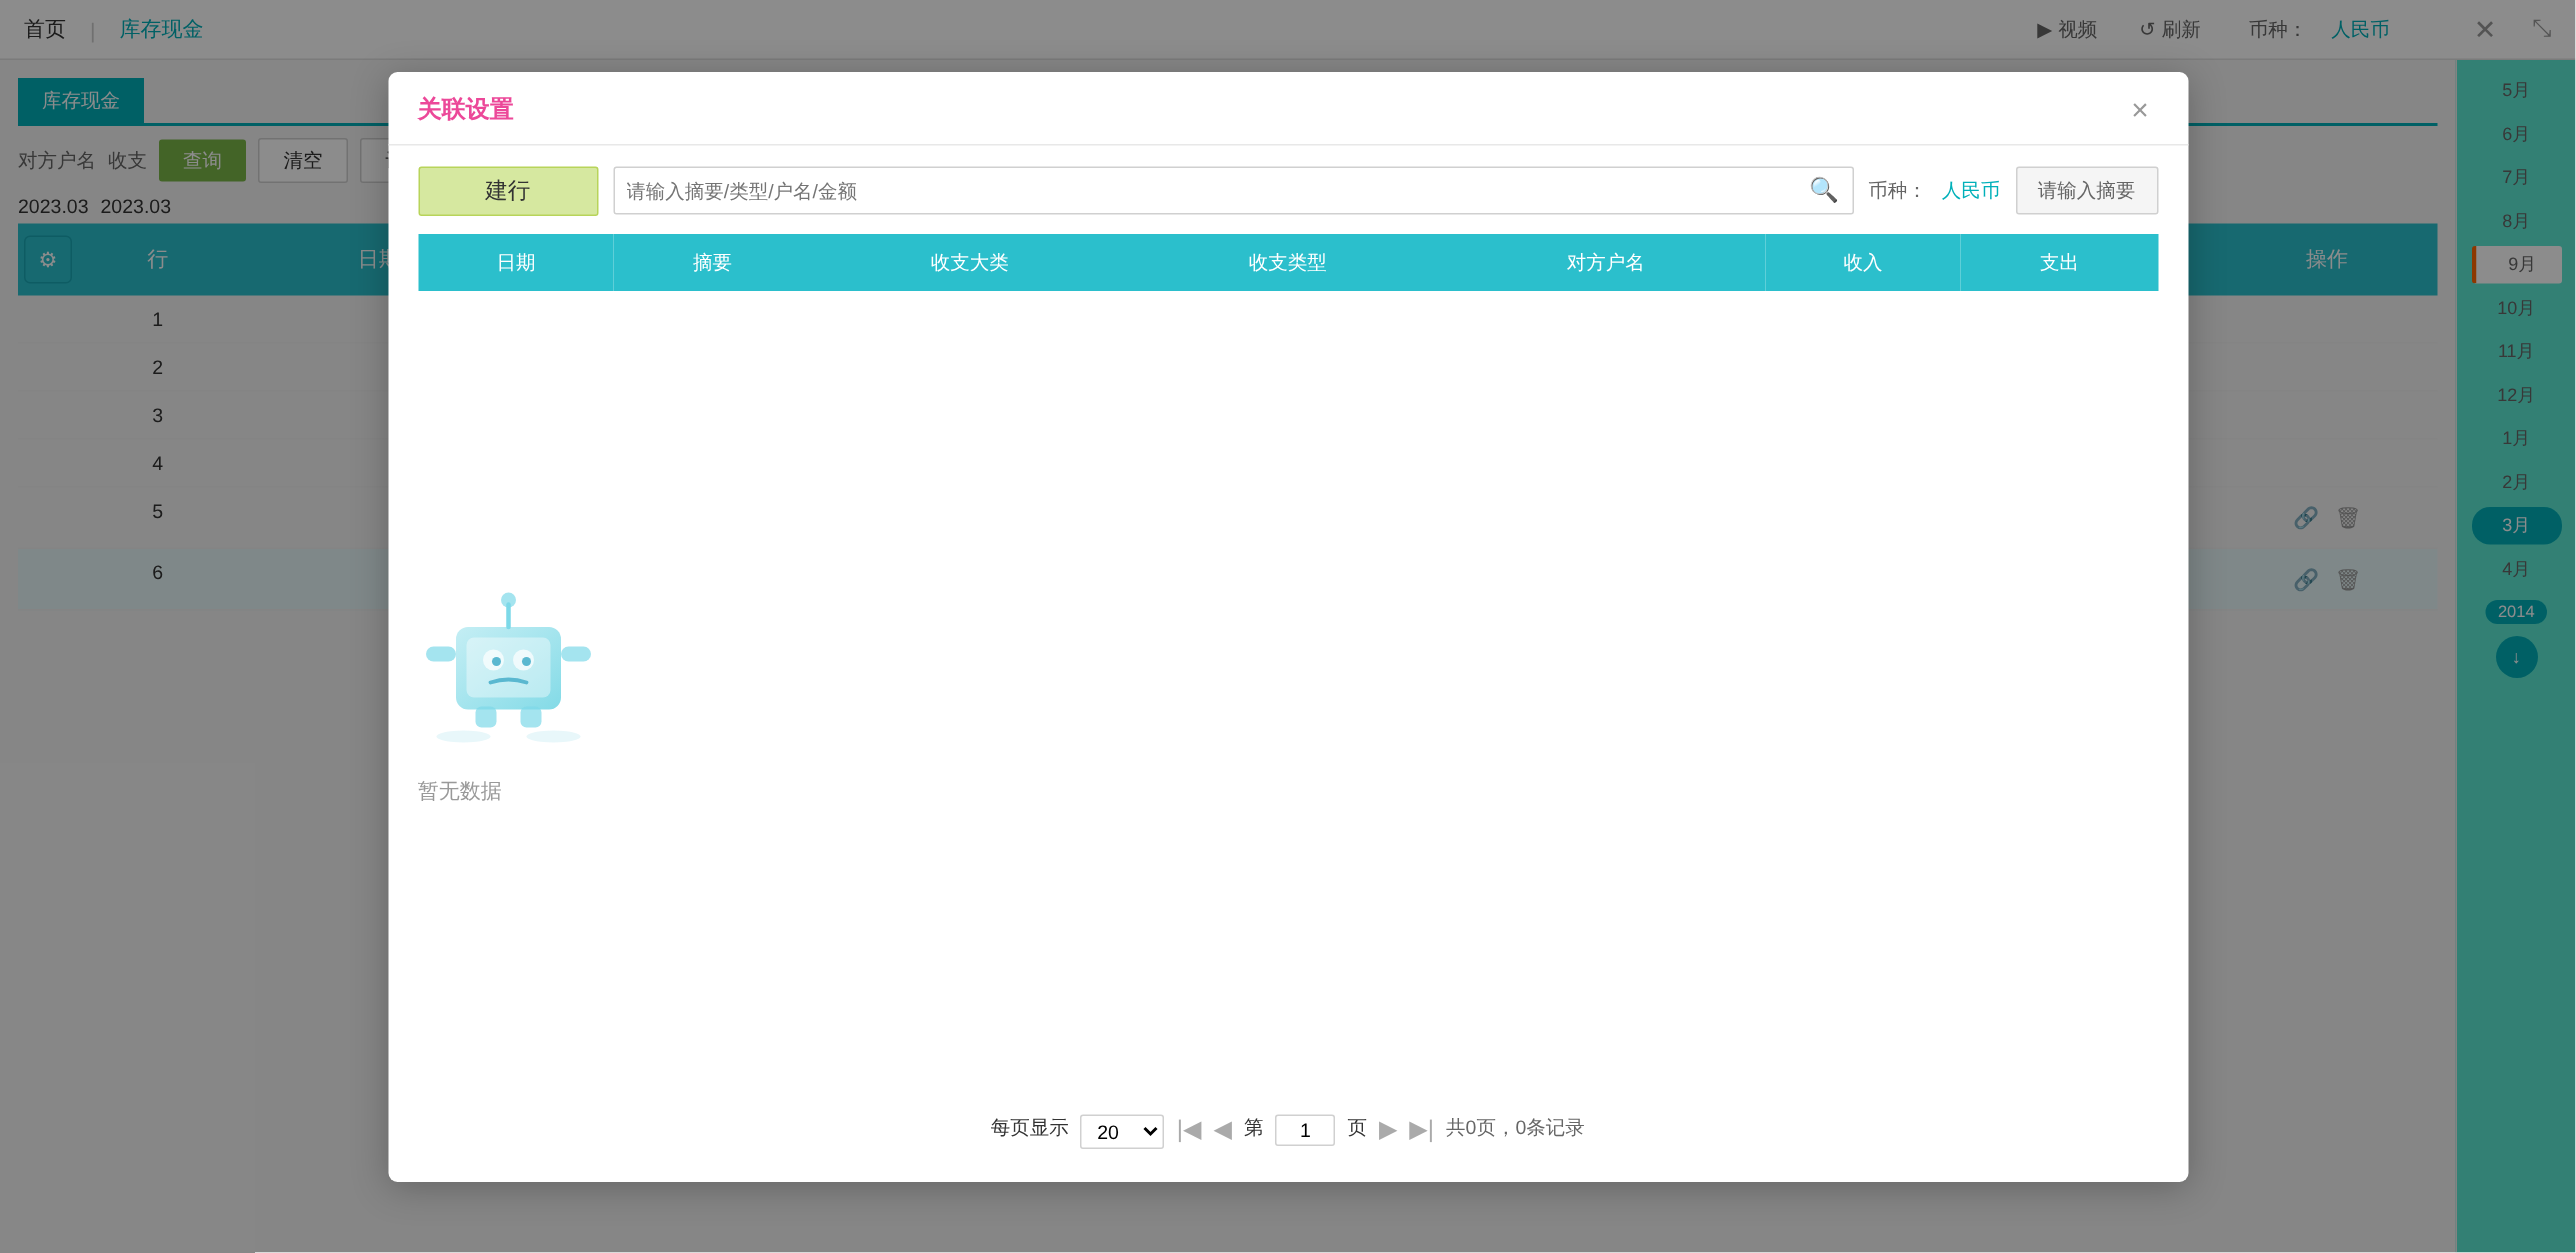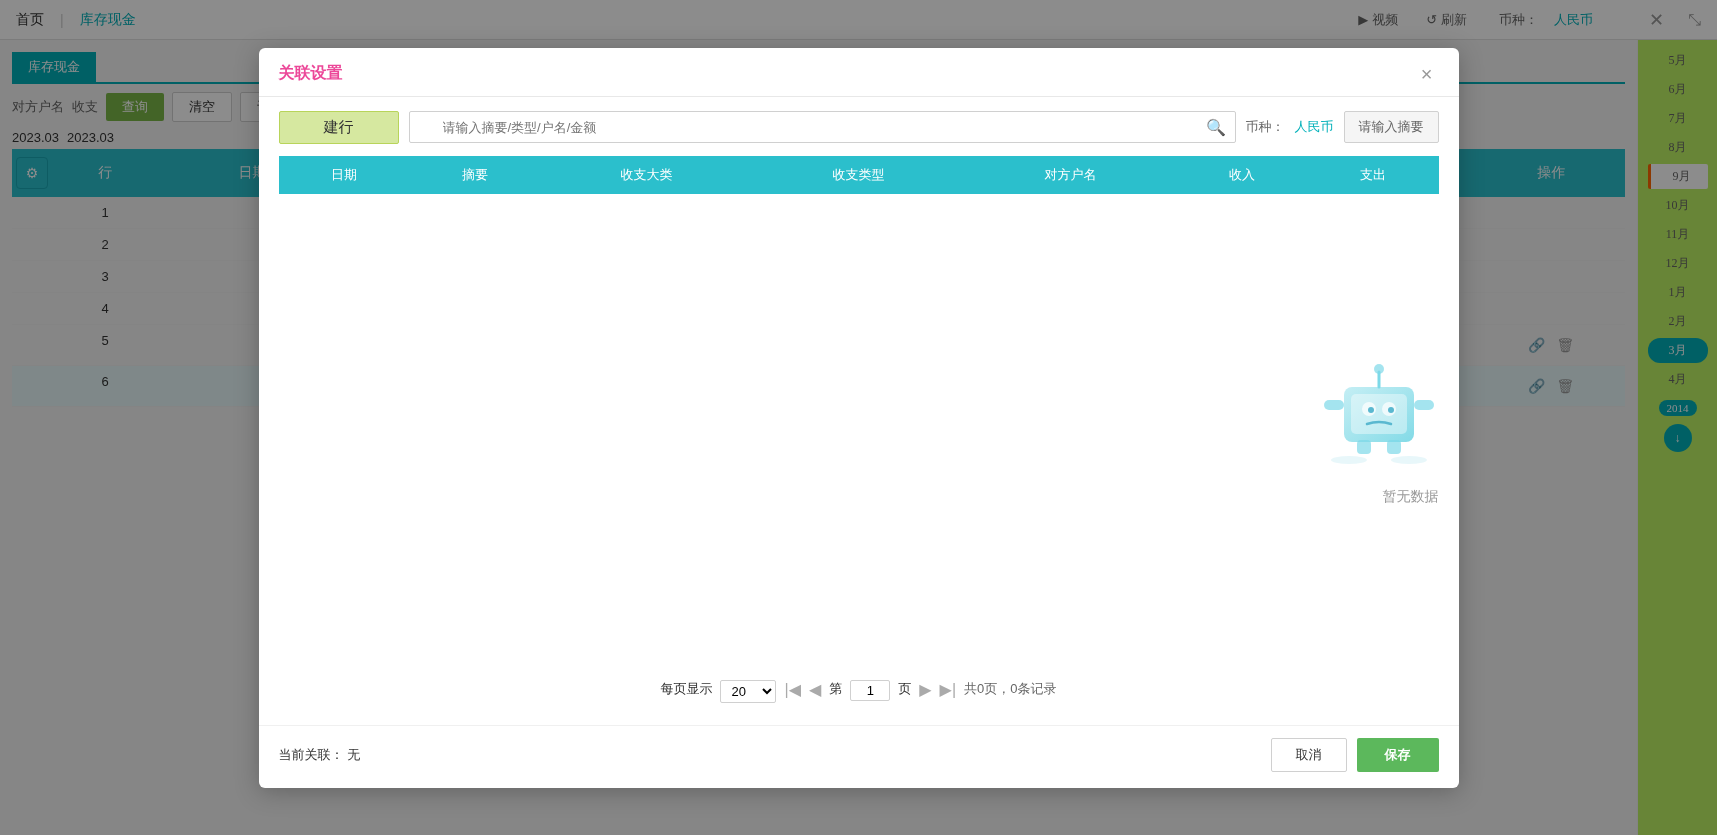--- a/index.html
+++ b/index.html
@@ -127,21 +127,20 @@
       height: 32px;
     }
 
     .search-input {
       border: none;
       outline: none;
       flex: 1;
       font-size: 13px;
       color: #333;
       background: transparent;
-      margin-left: 25px;
     }
 
     .search-icon {
       color: #00b0b9;
       font-size: 16px;
       cursor: pointer;
     }
 
     .currency-label {
       color: #666;
@@ -182,21 +181,21 @@
       text-align: center;
       font-weight: normal;
       border: none;
     }
 
     
     .empty-state {
       flex: 1;
       display: flex;
       flex-direction: column;
-      align-items: flex-end;
+      align-items: flex-start;
       justify-content: center;
       padding: 40px 0;
     }
 
     .empty-robot {
       width: 120px;
       height: 120px;
       margin-bottom: 16px;
     }
 
@@ -336,29 +335,28 @@
 
     .bg-td {
       flex: 1;
       padding: 8px 12px;
       text-align: center;
       color: #333;
     }
 
     .right-bar {
       width: 80px;
-      background: #bef264;
+      background: #5eead4;
       border-left: 1px solid #eee;
       display: flex;
       flex-direction: column;
       align-items: center;
       padding: 8px 0;
       gap: 4px;
       overflow-y: auto;
-      font-family: Liberation Serif, serif;
     }
 
     .month-item {
       font-size: 12px;
       color: #666;
       width: 60px;
       text-align: center;
       padding: 4px 0;
       cursor: pointer;
       border-radius: 2px;
@@ -671,23 +669,13 @@
       <span style="font-size:16px;cursor:pointer;color:#aaa;">◀</span>
       <span>第</span>
       <input class="page-input" value="1" style="">
       <span>页</span>
       <span style="font-size:16px;cursor:pointer;color:#aaa;">▶</span>
       <span style="font-size:16px;cursor:pointer;color:#aaa;">▶|</span>
       <span class="page-total">共0页，0条记录</span>
     </div>
   </div>
 
-  <div class="modal-footer">
-    <div class="current-link">
-      <span>当前关联：</span>
-      <span>无</span>
-    </div>
-    <div class="footer-btns">
-      <button class="btn-cancel">取消</button>
-      <button class="btn-save">保存</button>
-    </div>
-  </div>
 </div>
 
 </body></html>

